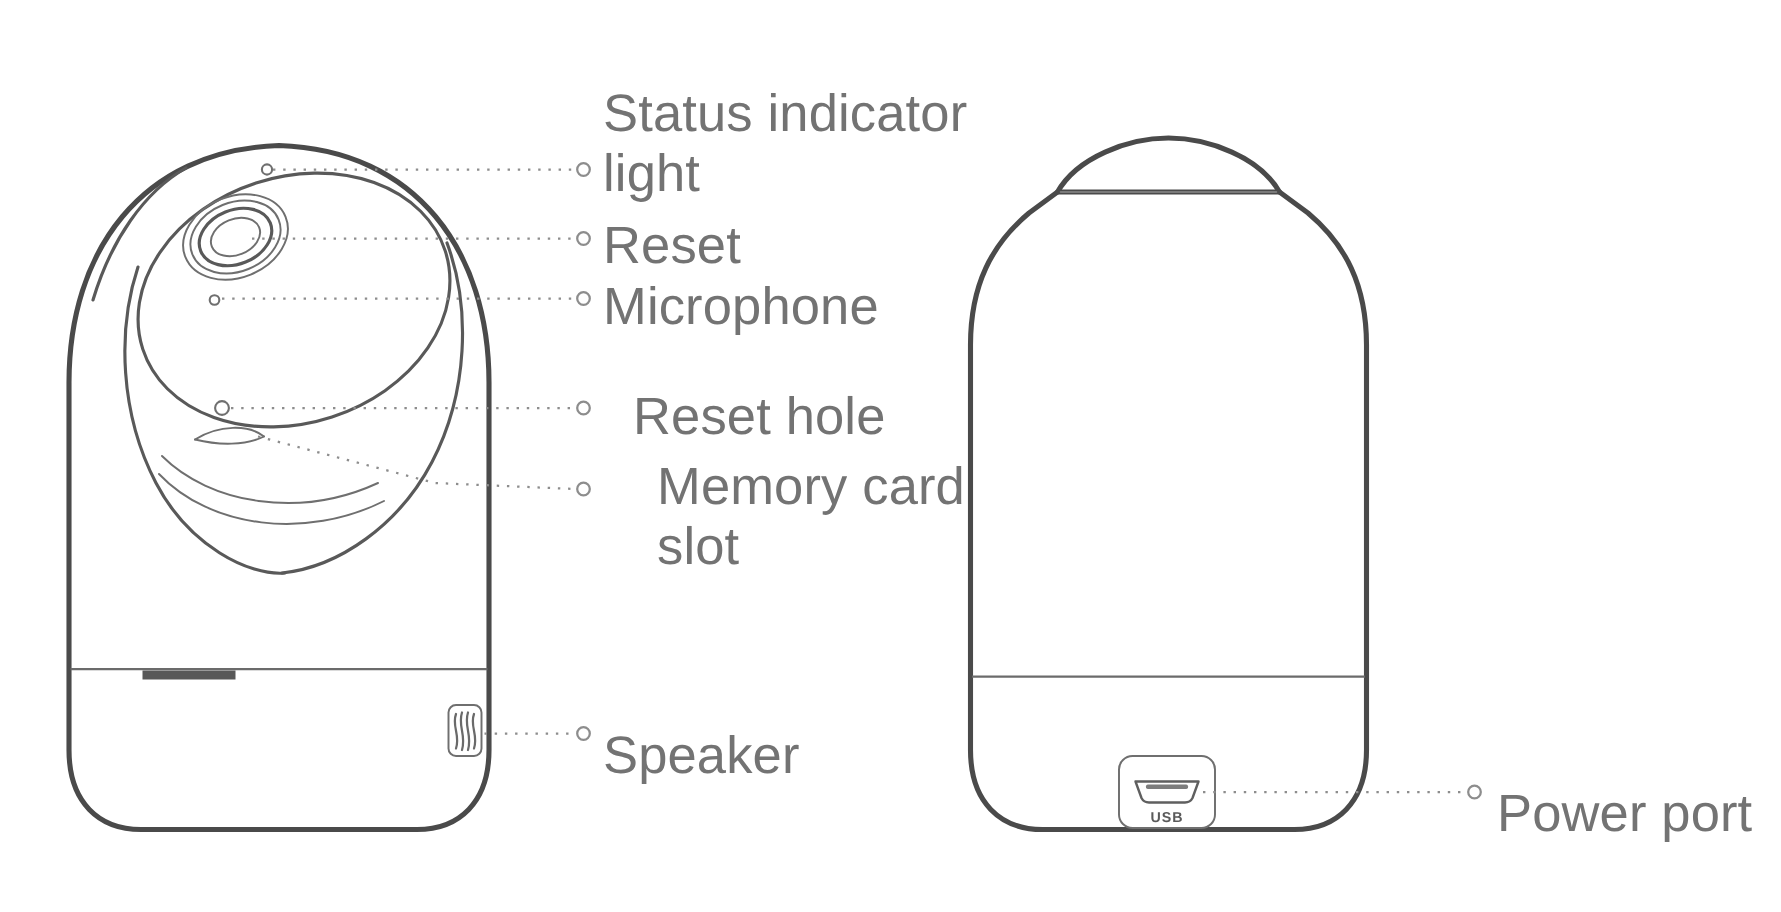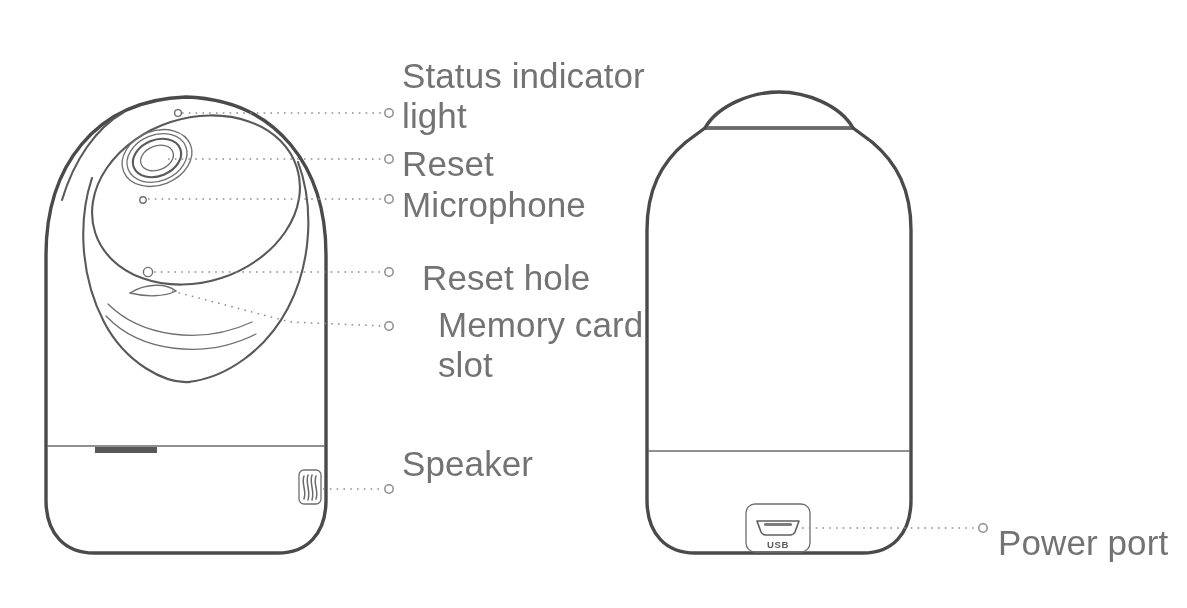--- a/index.html
+++ b/index.html
@@ -118,21 +118,21 @@
     line-height: 1.14;
     letter-spacing: 0.1px;
     white-space: pre-line;
     font-family: "Liberation Sans", "DejaVu Sans", sans-serif;
   }
   .callout-status { left: 402px; top: 56px; }
   .callout-lens { left: 402px; top: 144px; }
   .callout-mic { left: 402px; top: 185px; }
   .callout-reset { left: 422px; top: 258px; }
   .callout-memcard { left: 402px; top: 305px; margin-left: 36px; }
-  .callout-speaker { left: 402px; top: 444px; }
+  .callout-speaker { left: 402px; top: 484px; }
   .callout-power { left: 998px; top: 523px; }
 </style>
 </head>
 <body>
 
 <div id="diagram-root">
 
   <svg class="diagram-svg" viewBox="0 0 1187 608" xmlns="http://www.w3.org/2000/svg">
 
     <g>

